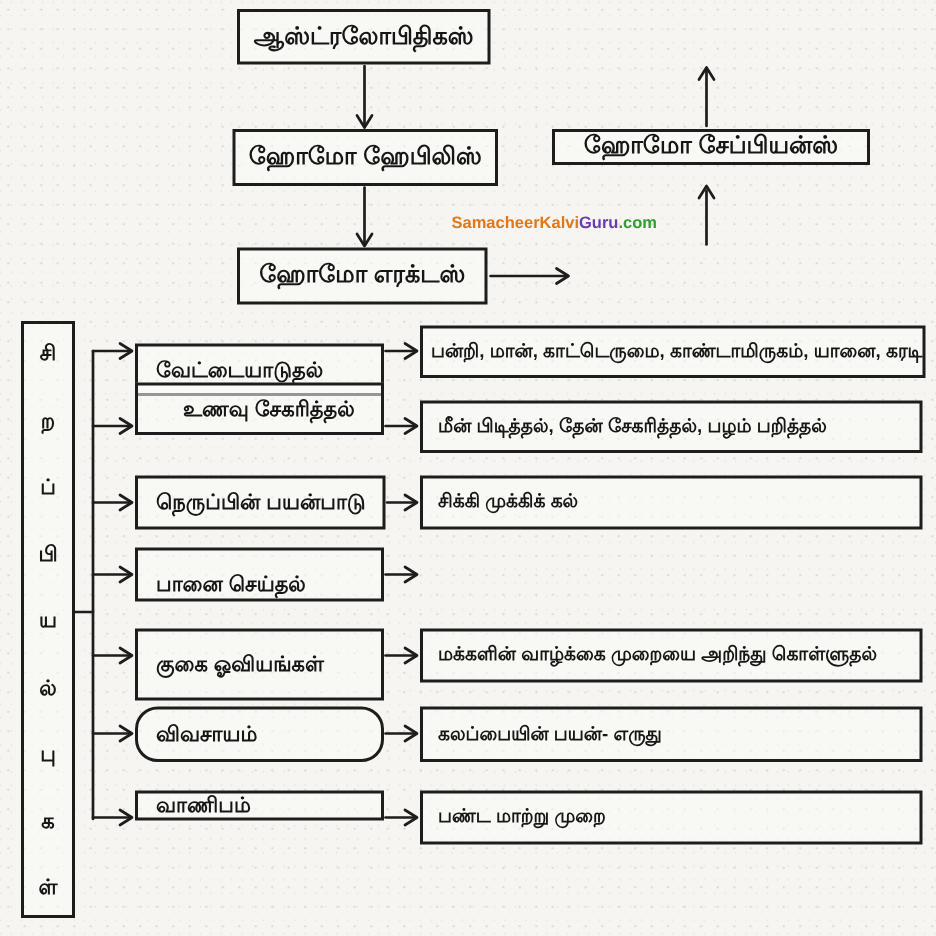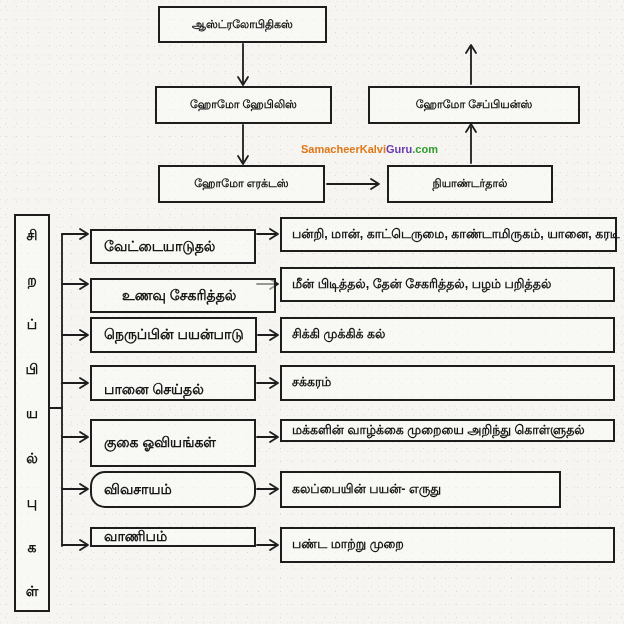--- a/index.html
+++ b/index.html
@@ -12,21 +12,21 @@
       radial-gradient(#e5e3dc 0.5px, transparent 0.7px);
     background-size:11px 13px, 7px 9px;
     background-position:0 0, 4px 6px;
   }
   .bx{
     position:absolute;border:2px solid #1d1d1d;box-sizing:border-box;
     display:flex;align-items:center;color:#161616;font-weight:bold;
     background:rgba(250,249,246,.55);
   }
   .center{justify-content:center;text-align:center;}
-  .evo{font-size:11px;}
+  .evo{font-size:16px;}
   .topic{font-size:14px;padding-left:12px;white-space:nowrap;}
   .detail{font-size:12.5px;padding-left:10px;white-space:nowrap;}
   .vlabel{
     flex-direction:column;justify-content:space-between;align-items:center;
     padding:12px 0;font-size:14px;
   }
   .vlabel span{display:block;line-height:1;}
   .wm{position:absolute;left:301px;top:143px;font-size:11px;font-weight:bold;letter-spacing:0;}
   svg.overlay{position:absolute;left:0;top:0;pointer-events:none;}
   svg.overlay path{stroke:#1d1d1d;stroke-width:1.8;fill:none;stroke-linecap:round;stroke-linejoin:round;}
@@ -100,24 +100,21 @@
 
   <div class="bx center evo" style="left:158px;top:6px;width:169px;height:37px;">
     <span>ஆஸ்ட்ரலோபிதிகஸ்</span>
   </div>
   <div class="bx center evo" style="left:155px;top:86px;width:177px;height:38px;">
     <span>ஹோமோ ஹேபிலிஸ்</span>
   </div>
   <div class="bx center evo" style="left:158px;top:165px;width:167px;height:38px;">
     <span>ஹோமோ எரக்டஸ்</span>
   </div>
-  <div class="bx center evo" style="left:387px;top:165px;width:166px;height:38px;">
-    <span>நியாண்டர்தால்</span>
-  </div>
-  <div class="bx center evo" style="left:368px;top:86px;width:212px;height:38px;">
+  <div class="bx center evo" style="left:368px;top:86px;width:212px;height:24px;">
     <span>ஹோமோ சேப்பியன்ஸ்</span>
   </div>
 
   <div class="wm">
     <span style="color: rgb(224, 120, 24);">SamacheerKalvi</span><span style="color: rgb(106, 58, 178); text-align: center;">Guru</span><span style="color: rgb(47, 158, 47);">.com</span>
   </div>
 
   <div class="bx vlabel" style="left:14px;top:214px;width:36px;height:398px;">
     <span>சி</span>
     <span>ற</span>
@@ -126,54 +123,51 @@
     <span>ய</span>
     <span>ல்</span>
     <span>பு</span>
     <span>க</span>
     <span>ள்</span>
   </div>
 
   <div class="bx topic" style="left:90px;top:217px;width:166px;height:35px;margin-top:12px;">
     <span>வேட்டையாடுதல்</span>
   </div>
-  <div class="bx topic" style="left:90px;top:278px;width:186px;height:35px;padding-left:30px;">
+  <div class="bx topic" style="left:90px;top:255px;width:166px;height:35px;padding-left:30px;">
     <span>உணவு சேகரித்தல்</span>
   </div>
   <div class="bx topic" style="left:90px;top:317px;width:167px;height:36px;">
     <span>நெருப்பின் பயன்பாடு</span>
   </div>
   <div class="bx topic" style="left:90px;top:365px;width:166px;height:36px;align-items:flex-end;">
     <span>பானை செய்தல்</span>
   </div>
   <div class="bx topic" style="left:90px;top:419px;width:166px;height:48px;">
     <span>குகை ஓவியங்கள்</span>
   </div>
   <div class="bx topic" style="left:90px;top:471px;width:166px;height:37px;border-radius:15px;">
     <span>விவசாயம்</span>
   </div>
   <div class="bx topic" style="left:90px;top:527px;width:166px;height:20px;">
     <span>வாணிபம்</span>
   </div>
 
-  <div class="bx detail" style="left:280px;top:217px;width:337px;height:35px;">
+  <div class="bx detail" style="left:280px;top:217px;width:337px;height:35px;justify-content:flex-end;">
     <span>பன்றி, மான், காட்டெருமை, காண்டாமிருகம், யானை, கரடி</span>
   </div>
   <div class="bx detail" style="left:280px;top:267px;width:335px;height:35px;">
     <span>மீன் பிடித்தல், தேன் சேகரித்தல், பழம் பறித்தல்</span>
   </div>
   <div class="bx detail" style="left:280px;top:317px;width:335px;height:36px;text-align:center;">
     <span>சிக்கி முக்கிக் கல்</span>
   </div>
-  <div class="bx detail" style="left:280px;top:365px;width:335px;height:36px;">
-    <span>சக்கரம்</span>
-  </div>
-  <div class="bx detail" style="left:280px;top:419px;width:335px;height:23px;">
+  <div class="bx detail" style="left:280px;top:419px;width:335px;height:36px;">
     <span>மக்களின் வாழ்க்கை முறையை அறிந்து கொள்ளுதல்</span>
   </div>
-  <div class="bx detail" style="left:280px;top:471px;width:281px;height:37px;">
+  <div class="bx detail" style="left:280px;top:471px;width:335px;height:37px;">
     <span>கலப்பையின் பயன்- எருது</span>
   </div>
   <div class="bx detail" style="left:280px;top:527px;width:335px;height:36px;">
     <span>பண்ட மாற்று முறை</span>
   </div>
 
 </div>
 
 </body></html>

